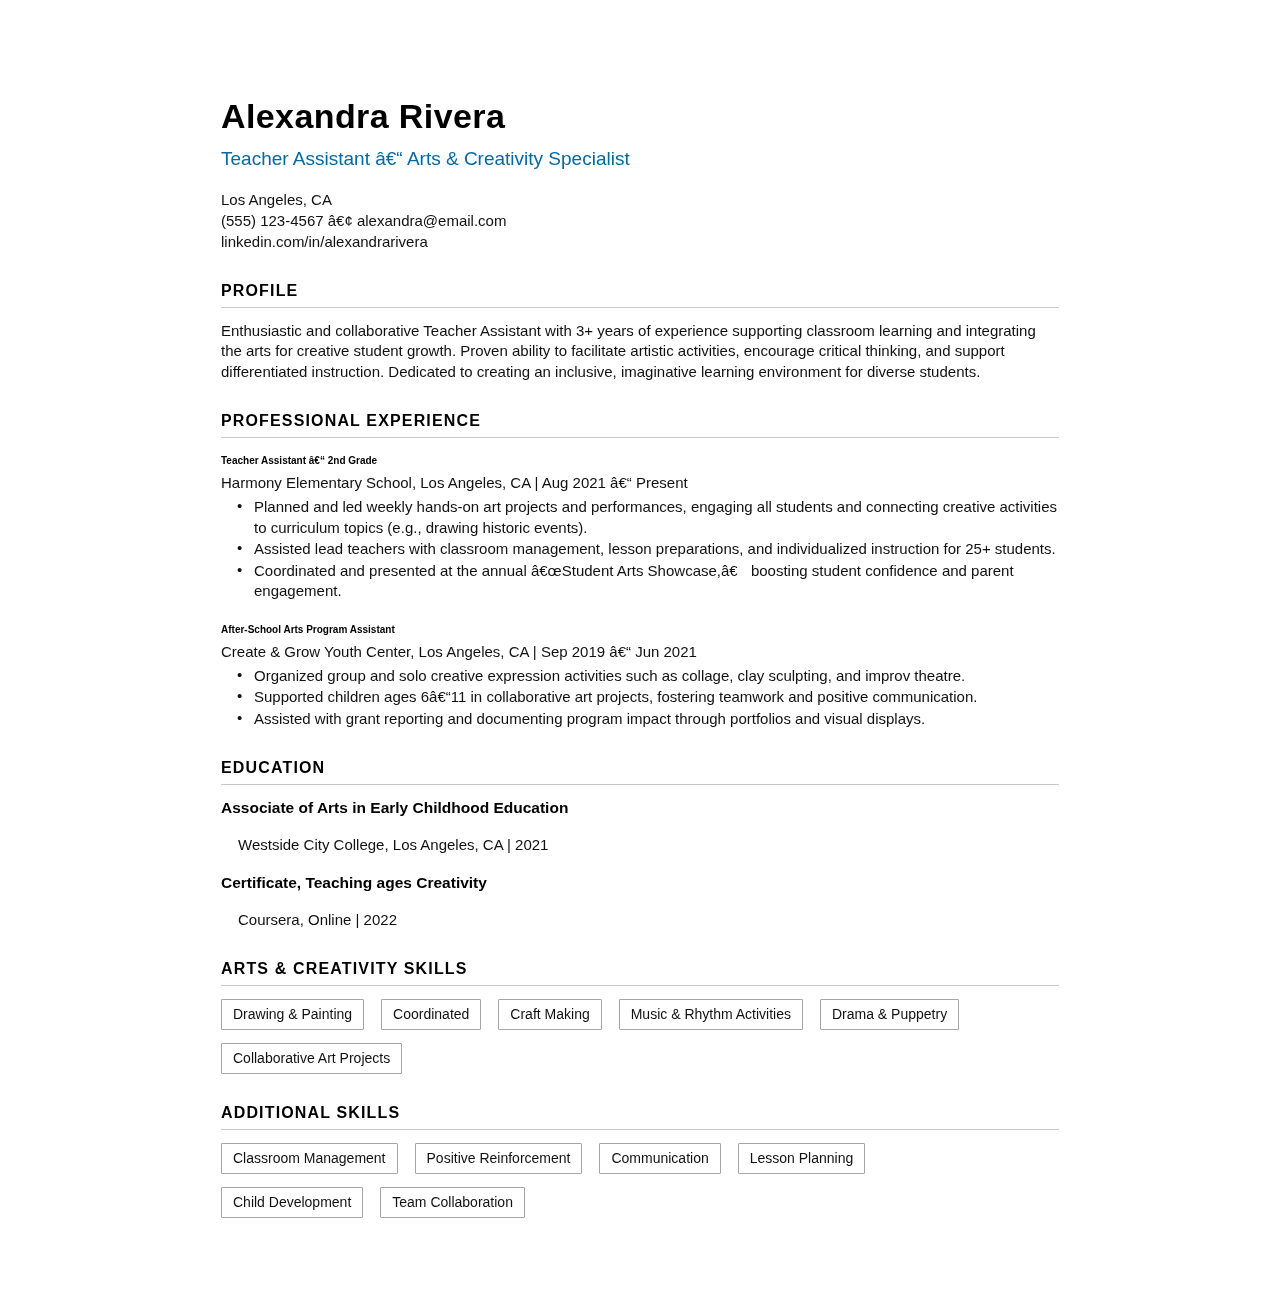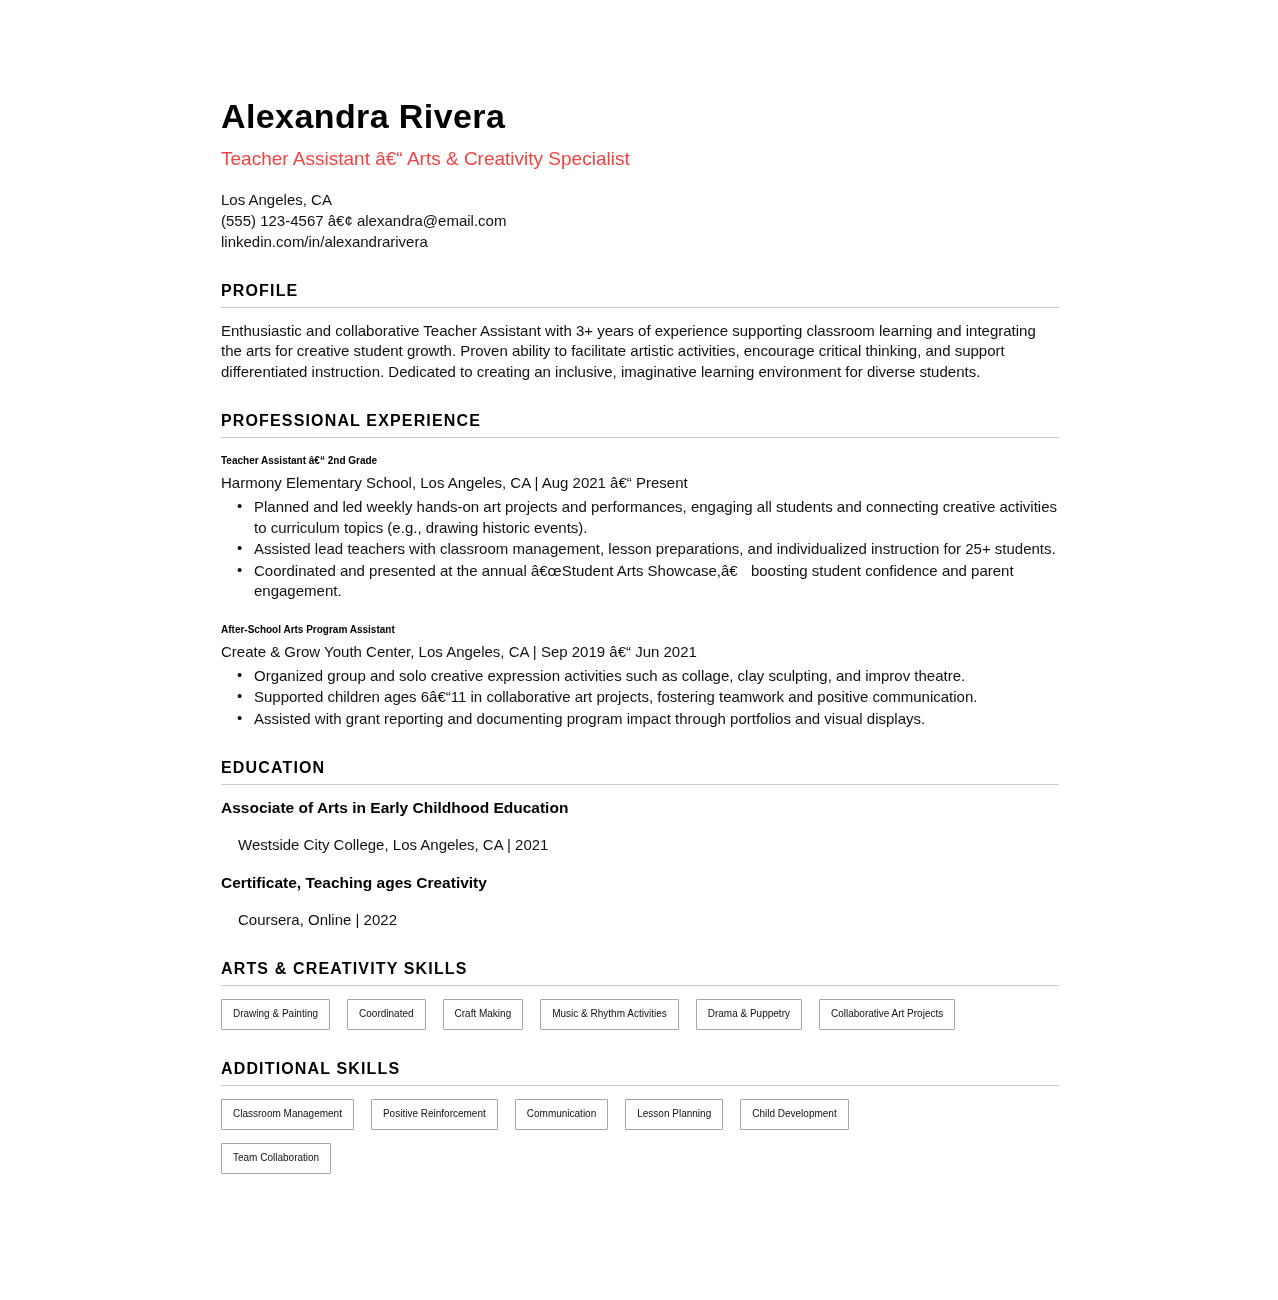--- a/index.html
+++ b/index.html
@@ -35,21 +35,21 @@
     letter-spacing: 0.4px;
     line-height: 1.12;
     margin: 0 0 12px 0;
     color: #000000;
   }
   .headline {
     font-size: 19px;
     font-weight: normal;
     line-height: 1.25;
     margin: 0 0 18px 0;
-    color: #ef4444;
+    color: #0369a1;
   }
   .contact-line {
     font-size: 15px;
     line-height: 21px;
     color: #111111;
   }
 
   
   .section {
     margin-top: 30px;
@@ -143,21 +143,21 @@
     display: flex;
     flex-wrap: wrap;
     gap: 13px 17px;
     max-width: 800px;
   }
   .chip {
     display: inline-block;
     border: 1px solid #a6a6a6;
     background: #ffffff;
     color: #111111;
-    font-size: 10px;
+    font-size: 14px;
     line-height: 18px;
     padding: 5px 11px 6px 11px;
     border-radius: 1px;
     white-space: nowrap;
   }
   .chips.arts { max-width: 790px; }
   .chips.additional { max-width: 700px; }
 </style>
 </head>
 <body>

